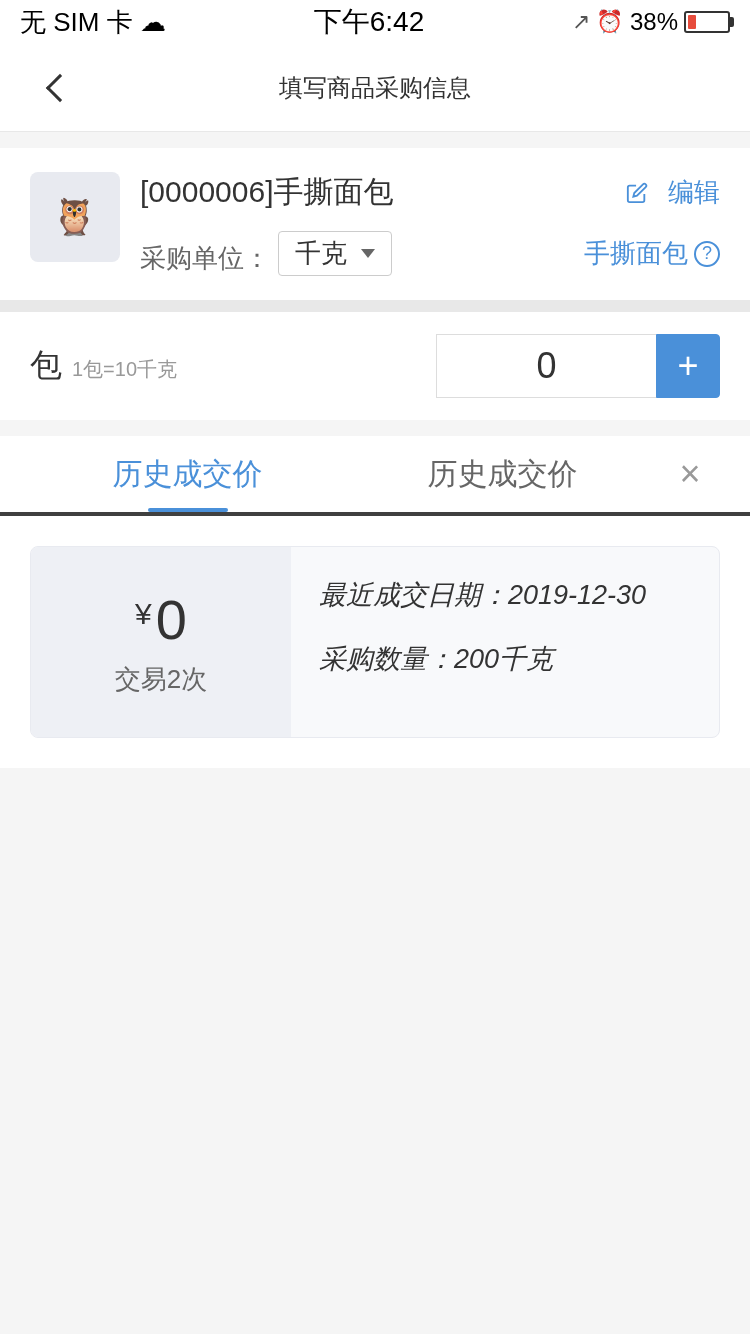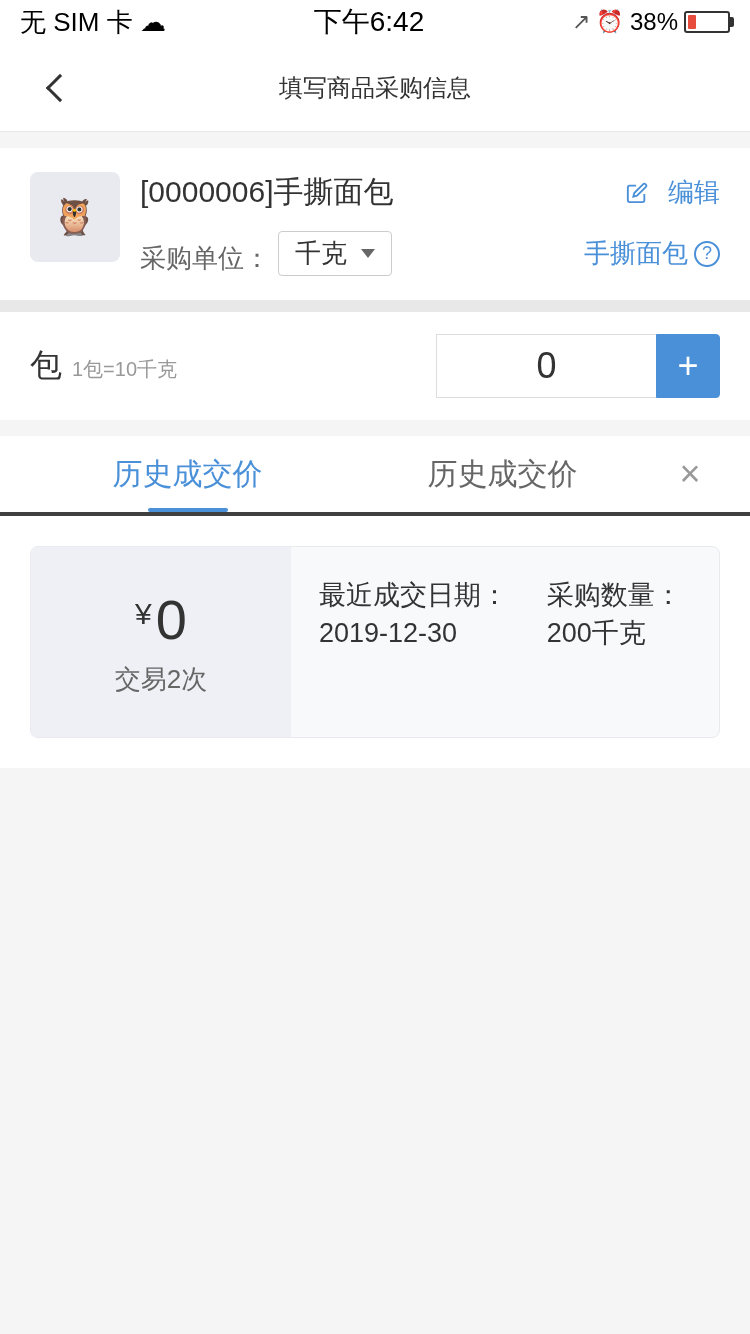--- a/index.html
+++ b/index.html
@@ -344,22 +344,23 @@
     }
     .trade-count {
       font-size: 26px;
       color: #666;
       margin-top: 10px;
     }
     .card-right {
       flex: 1;
       padding: 30px 28px;
       display: flex;
-      flex-direction: row;
+      flex-direction: column;
       gap: 26px;
+      font-style: italic;
     }
     .detail-row {
       font-size: 27px;
       color: #333;
       line-height: 1.4;
     }
     .detail-label {
       color: #333;
     }
     .detail-value {

